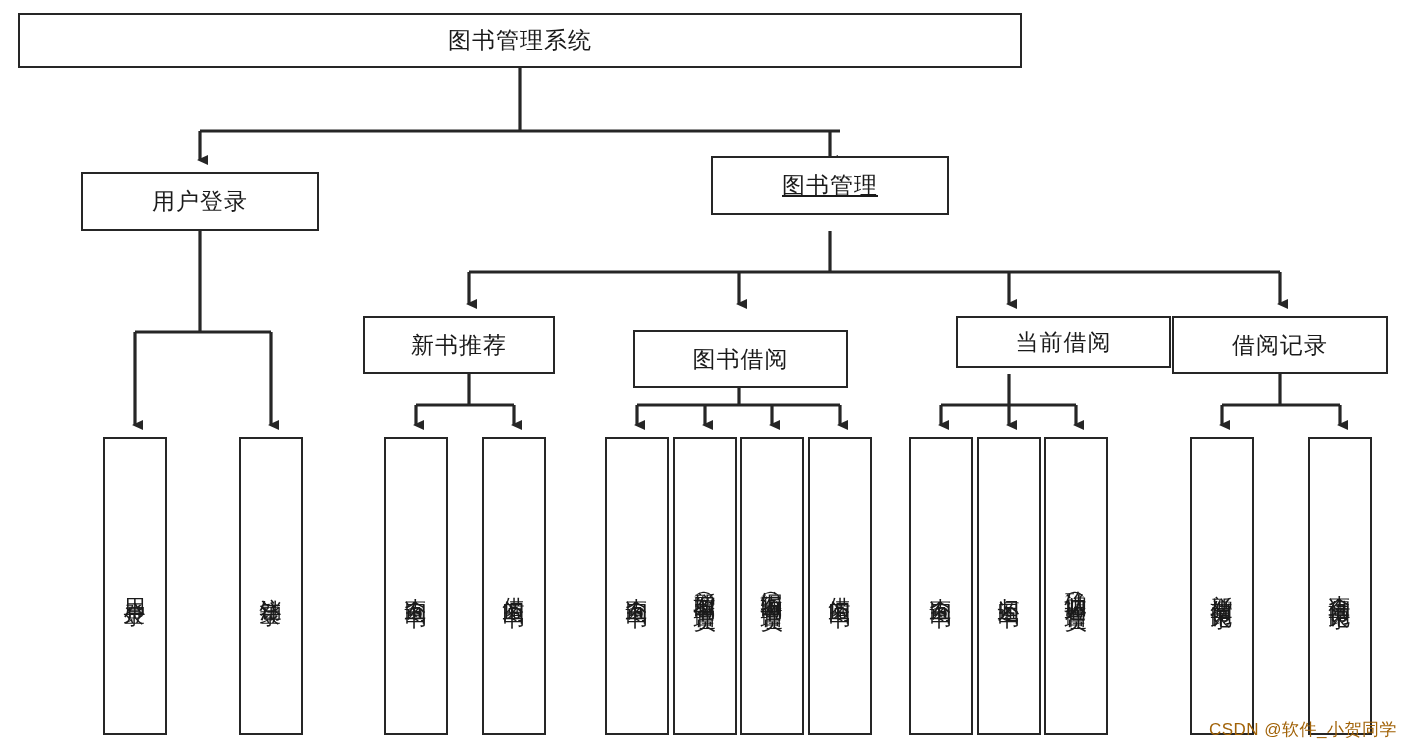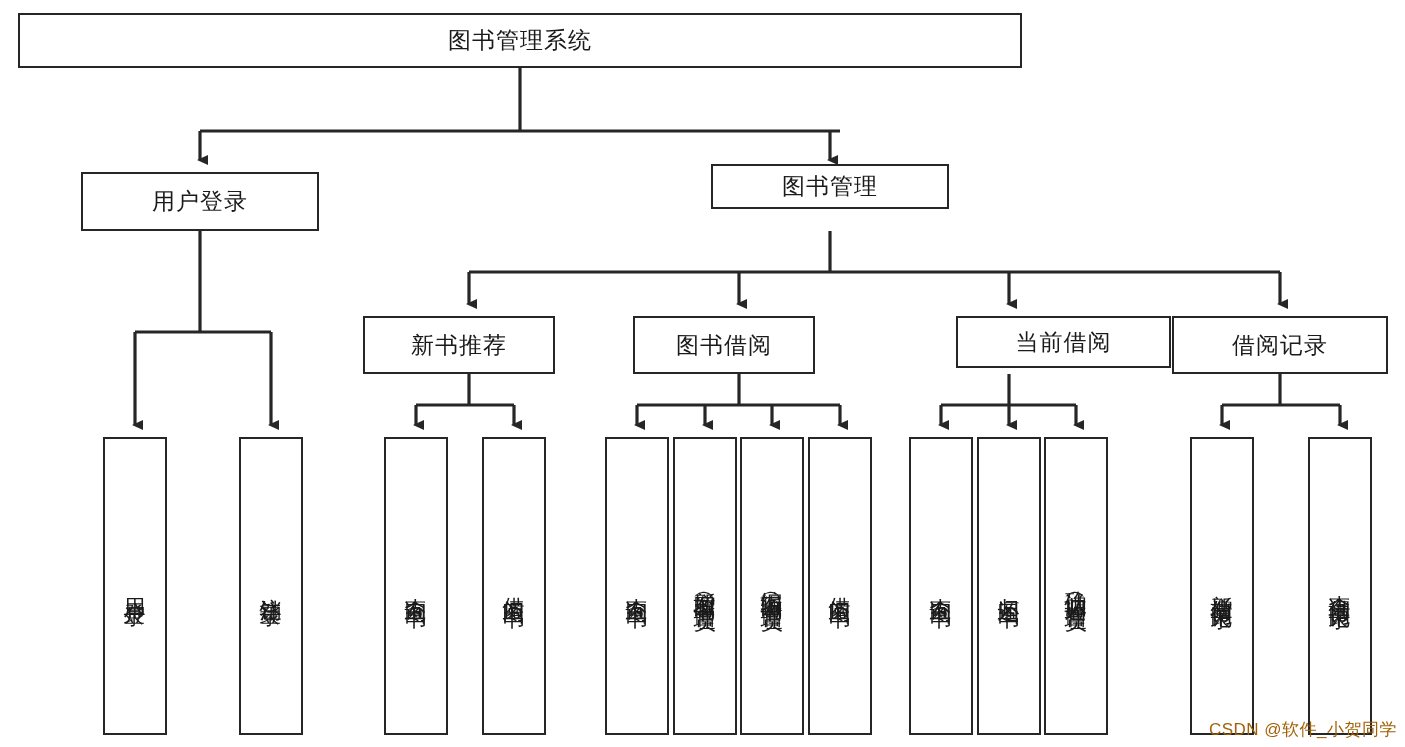--- a/index.html
+++ b/index.html
@@ -118,28 +118,28 @@
     </g>
   </svg>
 
   <div class="node horiz" style="left:18px; top:13px; width:1004px; height:55px;">
     <span>图书管理系统</span>
   </div>
 
   <div class="node horiz" style="left:81px; top:172px; width:238px; height:59px;">
     <span>用户登录</span>
   </div>
-  <div class="node horiz" style="left:711px; top:164px; width:238px; height:45px;">
+  <div class="node horiz" style="left:711px; top:156px; width:238px; height:59px;text-decoration:underline;">
     <span>图书管理</span>
   </div>
 
   <div class="node horiz" style="left:363px; top:316px; width:192px; height:58px;">
     <span>新书推荐</span>
   </div>
-  <div class="node horiz" style="left:633px; top:316px; width:182px; height:58px;">
+  <div class="node horiz" style="left:633px; top:330px; width:215px; height:58px;">
     <span>图书借阅</span>
   </div>
   <div class="node horiz" style="left:930px; top:316px; width:215px; height:52px;margin-left:26px;">
     <span>当前借阅</span>
   </div>
   <div class="node horiz" style="left:1172px; top:316px; width:216px; height:58px;">
     <span>借阅记录</span>
   </div>
 
   <div class="node vert" style="left:103px; top:437px; width:64px; height:298px;">

